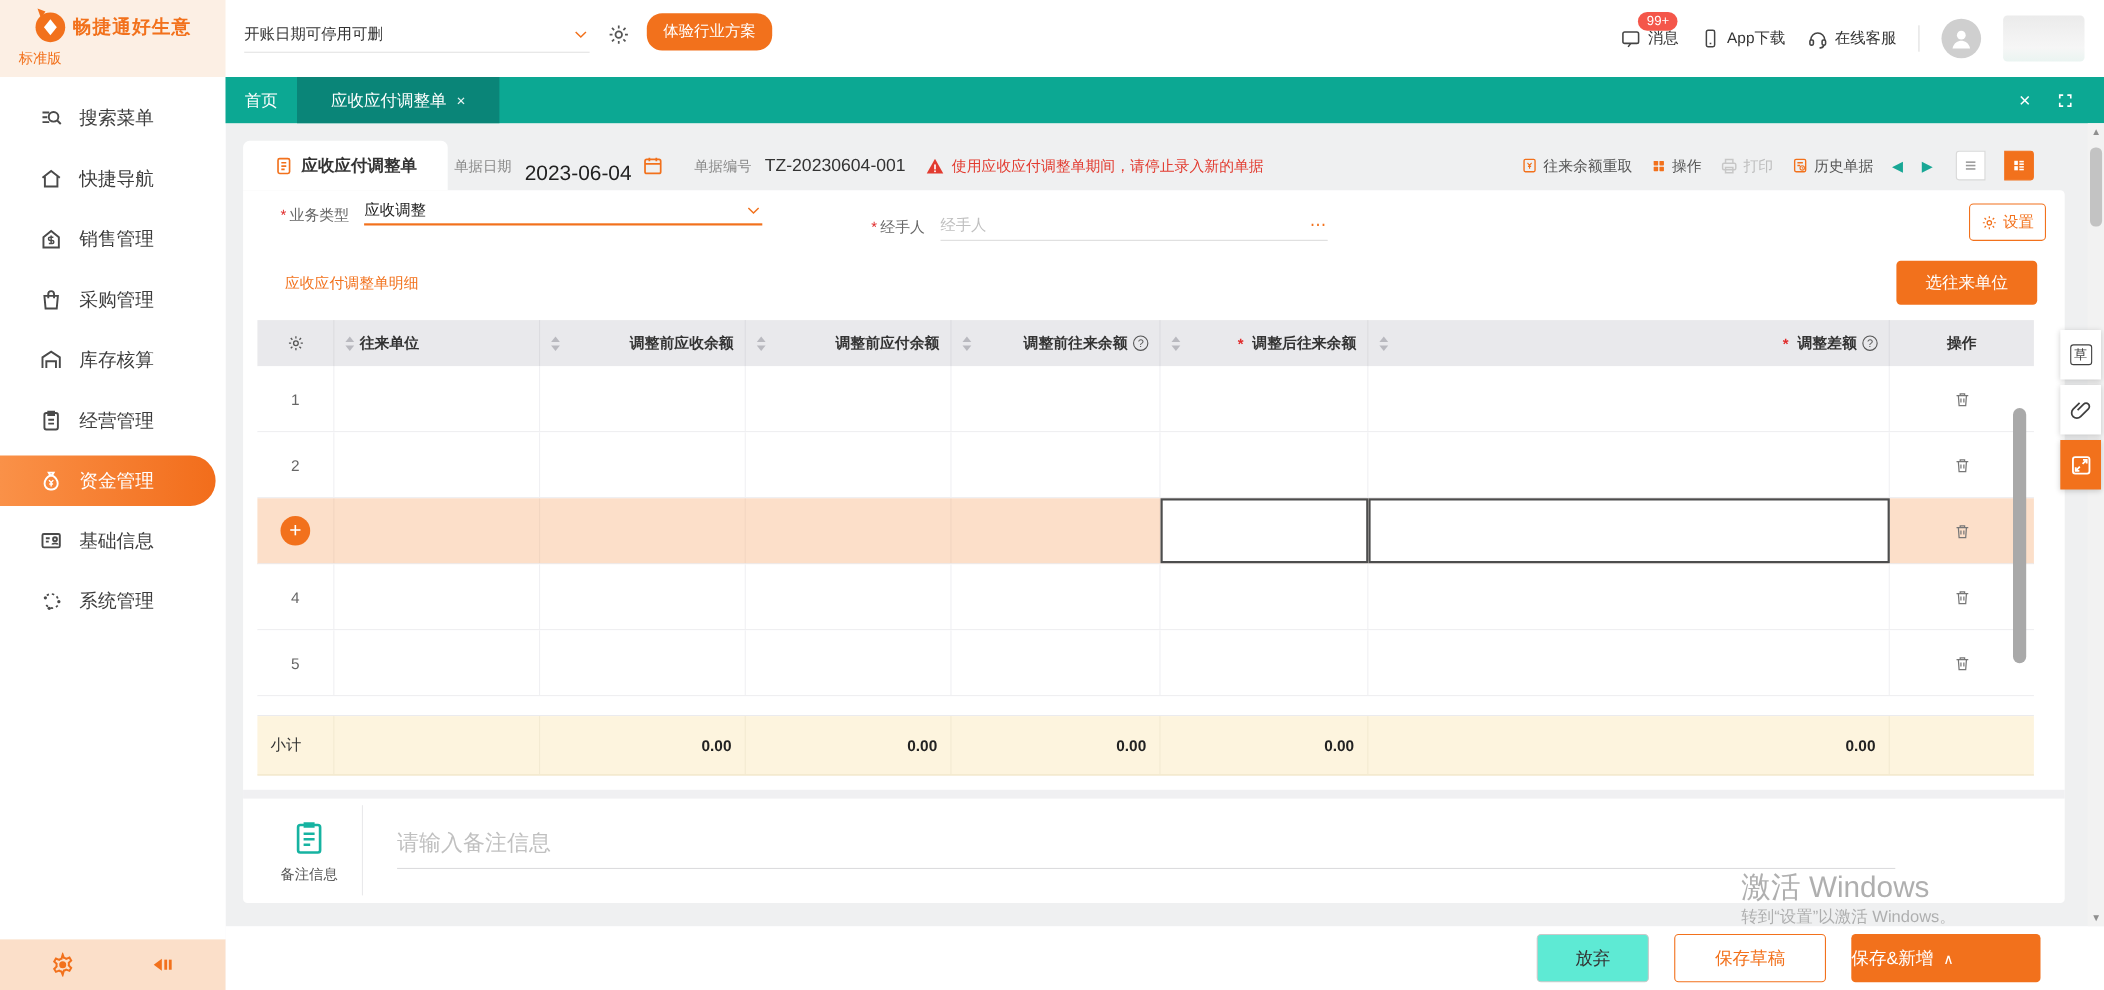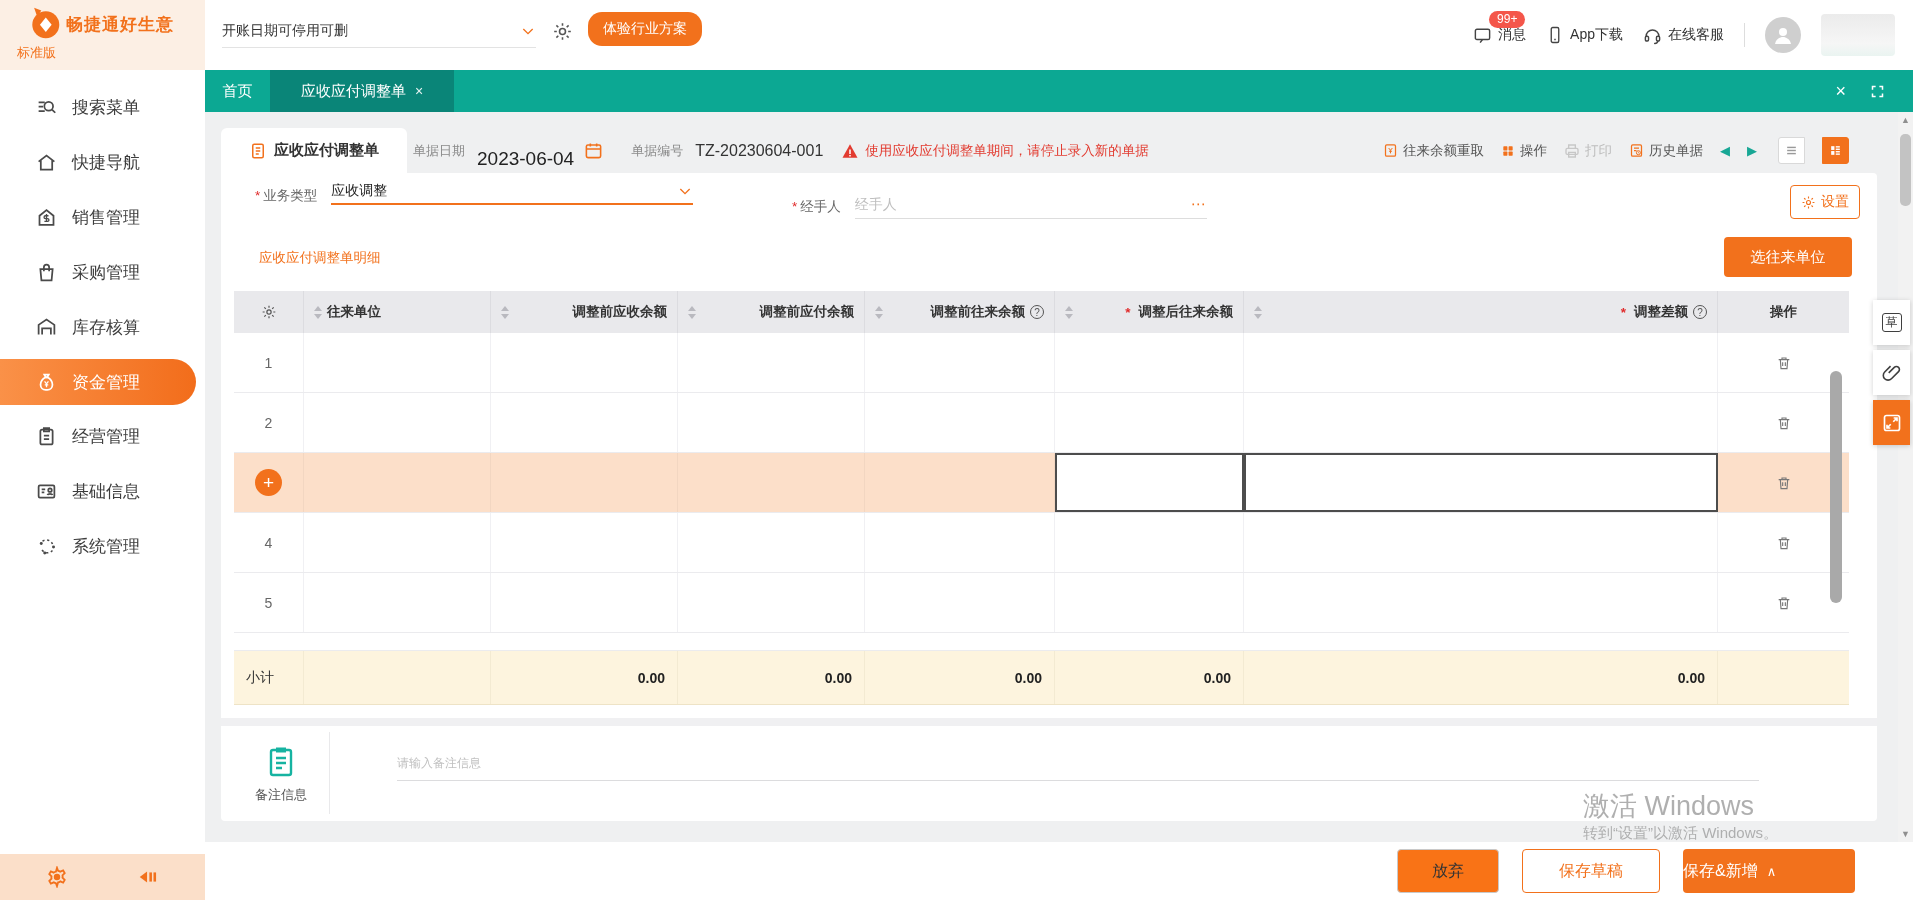--- a/index.html
+++ b/index.html
@@ -112,29 +112,29 @@
   .g-subtotal .cell:last-child { border-right:none; }
   .st-label { padding-left:12px; font-size:14px; color:#333; }
   .st-num { justify-content:flex-end; padding-right:12px; font-weight:bold; font-size:14px; }
   .inner-thumb { position:absolute; left:1609px; top:198px; width:12px; height:232px; background:#a9a9a9; border-radius:6px; cursor:pointer; }
 
   .card-divider { position:absolute; left:0; top:545px; width:100%; height:8px; background:#f0f0f2; }
   .remark { position:absolute; left:0; top:553px; width:100%; height:95px; }
   .remark-box { position:absolute; left:18px; top:8px; width:84px; height:80px; display:flex; flex-direction:column; align-items:center; justify-content:center; gap:6px; }
   .remark-label { font-size:13px; color:#555; }
   .remark-vline { position:absolute; left:108px; top:6px; width:1px; height:82px; background:#e9e9eb; }
-  .remark-input { position:absolute; left:140px; top:30px; width:1362px; border:none; border-bottom:1px solid #dcdcde; outline:none; font-size:12px; padding-bottom:10px; font-family:inherit; background:transparent;margin-left:36px; }
+  .remark-input { position:absolute; left:140px; top:30px; width:1362px; border:none; border-bottom:1px solid #dcdcde; outline:none; font-size:20px; padding-bottom:10px; font-family:inherit; background:transparent; }
   .remark-input::placeholder { color:#c0c0c0; }
 
   .wm1 { position:absolute; left:1378px; top:676px; font-size:27px; color:rgba(110,110,110,.55); z-index:5; }
   .wm2 { position:absolute; left:1378px; top:712px; font-size:15px; color:rgba(110,110,110,.5); z-index:5; }
 
   
   .footbar { position:absolute; left:0; top:730px; width:1708px; height:58px; background:#fff; display:flex; align-items:center; justify-content:flex-end; gap:23px; padding-right:58px; }
-  .btn-discard { width:102px; height:44px; border:1px solid #c9c9c9; background:#f97316; color:#333; font-size:16px; border-radius:4px; cursor:pointer; }
+  .btn-discard { width:102px; height:44px; border:1px solid #c9c9c9; background:#5eead4; color:#333; font-size:16px; border-radius:4px; cursor:pointer; }
   .btn-draft { width:138px; height:44px; border:1px solid #f2711c; background:#fff; color:#f2711c; font-size:16px; border-radius:4px; cursor:pointer; }
   .btn-save { width:172px; height:44px; border:none; background:#f2711c; color:#fff; font-size:16px; border-radius:4px; display:flex; align-items:center; justify-content:flex-start; gap:9px; cursor:pointer; }
   .btn-save .caret { font-size:13px; }
 
   
   .float-panel { position:absolute; right:3px; top:300px; width:37px; display:flex; flex-direction:column; gap:5px; z-index:7; }
   .fp-btn { width:37px; height:45px; background:#fff; box-shadow:0 1px 5px rgba(0,0,0,.18); display:flex; align-items:center; justify-content:center; color:#3f3f3f; cursor:pointer; }
   .fp-btn.active { background:#f2711c; color:#fff; }
   .draft-glyph { border:1.6px solid #3f3f3f; border-radius:3px; padding:2px 3px; font-size:12px; line-height:1.1; }
   .scrollbar { position:absolute; right:0; top:112px; width:15px; height:730px; background:#f2f2f2; z-index:6; }
@@ -273,39 +273,39 @@
   <div class="side-item">
     <span class="icon">
         <svg width="21" height="21" viewBox="0 0 24 24" fill="none" stroke="currentColor" stroke-width="2">
           <path d="M3 20V9l9-6 9 6v11"></path>
           <path d="M7 20v-7h10v7"></path>
           <path d="M9.5 16h.01M12.5 16h.01M11 19h.01M14 19h.01" stroke-width="2.4"></path>
         </svg>
       </span>
     <span>库存核算</span>
   </div>
+  <div class="side-item">
+    <span class="icon">
+        <svg width="21" height="21" viewBox="0 0 24 24" fill="none" stroke="currentColor" stroke-width="2">
+          <rect x="5" y="4" width="14" height="17" rx="2"></rect>
+          <path d="M9 2.5h6V6H9z"></path>
+          <path d="M9 11h6M9 15h6"></path>
+        </svg>
+      </span>
+    <span>经营管理</span>
+  </div>
   <div class="side-item active">
     <span class="icon">
         <svg width="21" height="21" viewBox="0 0 24 24" fill="none" stroke="currentColor" stroke-width="2">
           <path d="M9.5 3h5l-1.7 3h-1.6L9.5 3z"></path>
           <path d="M11 6h2c3.8 2 5.8 5.3 5.8 8.6A5.9 5.9 0 0113 20.5h-2a5.9 5.9 0 01-5.8-5.9C5.2 11.3 7.2 8 11 6z"></path>
           <path d="M9.8 10.8l2.2 2.7 2.2-2.7M12 13.5v4M10 14.8h4" stroke-width="1.5"></path>
         </svg>
       </span>
     <span>资金管理</span>
-  </div>
-  <div class="side-item">
-    <span class="icon">
-        <svg width="21" height="21" viewBox="0 0 24 24" fill="none" stroke="currentColor" stroke-width="2">
-          <rect x="5" y="4" width="14" height="17" rx="2"></rect>
-          <path d="M9 2.5h6V6H9z"></path>
-          <path d="M9 11h6M9 15h6"></path>
-        </svg>
-      </span>
-    <span>经营管理</span>
   </div>
   <div class="side-item">
     <span class="icon">
         <svg width="21" height="21" viewBox="0 0 24 24" fill="none" stroke="currentColor" stroke-width="2">
           <rect x="3" y="5" width="18" height="14" rx="1.5"></rect>
           <path d="M6.5 9.5h4M6.5 13h3"></path>
           <circle cx="16" cy="10.5" r="2"></circle>
           <path d="M13 16c.6-1.6 5.4-1.6 6 0"></path>
         </svg>
       </span>

